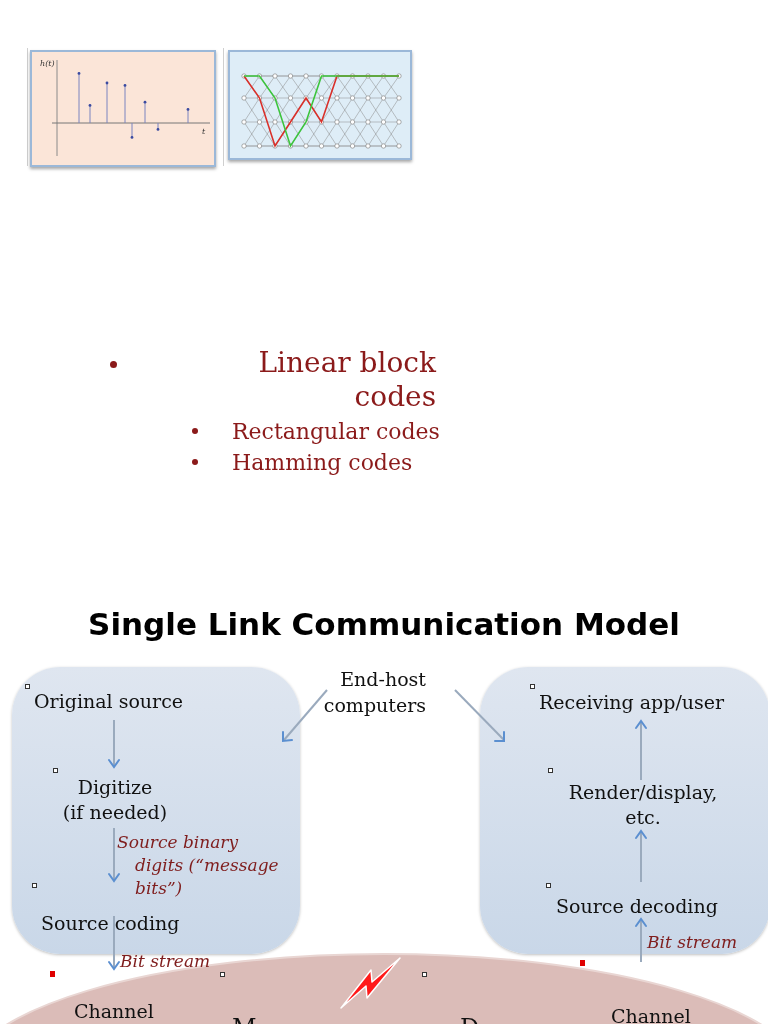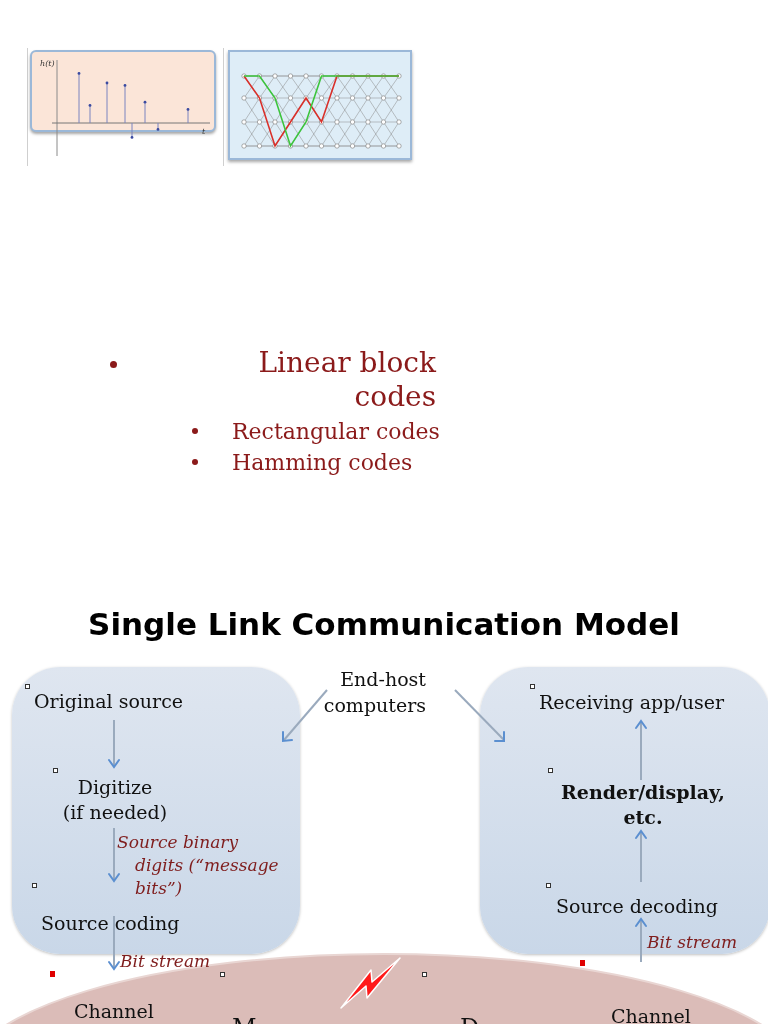--- a/index.html
+++ b/index.html
@@ -1,20 +1,20 @@
 <!DOCTYPE html>
 <html><head>
 <meta charset="utf-8">
 <style>
   html, body { margin:0; padding:0; }
   body { width:768px; height:1024px; position:relative; overflow:hidden; background:#ffffff; font-family:"DejaVu Serif", serif; }
   .abs { position:absolute; }
   
   .thumb { position:absolute; box-sizing:border-box; border:2px solid #9bb8d8; box-shadow:0 2px 3px rgba(0,0,0,0.35); }
-  .thumb-left { left:30px; top:50px; width:186px; height:82px; background:#fbe5d8;border-radius:6px; }
+  .thumb-left { left:30px; top:50px; width:186px; height:117px; background:#fbe5d8; }
   .thumb-right { left:228px; top:50px; width:184px; height:110px; background:#deedf7; }
   .vline { position:absolute; width:1px; background:#cfcfcf; }
   
   .bul-main { color:#8b1a1a; font-size:28px; line-height:34px; }
   .bul-sub { color:#8b1a1a; font-size:22px; line-height:31px;margin-left:21px; }
   .dot { position:absolute; width:7px; height:7px; border-radius:50%; background:#8b1a1a; }
   .dot-sm { width:6px; height:6px; }
   
   .title { position:absolute; left:0; top:606px; width:768px; text-align:center; font-family:"DejaVu Sans", sans-serif; font-weight:bold; font-size:31px; color:#000; }
   
@@ -284,21 +284,21 @@
 <div class="itext" style="left:117px;top:831px;">
   <div>Source binary</div>
   <div style="padding-left:18px;">digits (“message</div>
   <div style="padding-left:18px;">bits”)</div>
 </div>
 <div class="dtext" style="left:41px;top:912px;">Source coding</div>
 <div class="itext" style="left:120px;top:950px;">Bit stream</div>
 <div class="dtext" style="left:74px;top:1000px;">Channel</div>
 
 <div class="dtext" style="left:539px;top:691px;">Receiving  app/user</div>
-<div class="dtext" style="left:552px;top:780px;width:182px;text-align:center;line-height:25px;font-weight:bold;">
+<div class="dtext" style="left:552px;top:780px;width:182px;text-align:center;line-height:25px;">
   <div>Render/display,</div>
   <div>etc.</div>
 </div>
 <div class="dtext" style="left:556px;top:895px;">Source decoding</div>
 <div class="itext" style="left:647px;top:931px;">Bit stream</div>
 <div class="dtext" style="left:611px;top:1005px;">Channel</div>
 
 <div class="dtext" style="left:232px;top:1014px;font-size:24px;">M</div>
 <div class="dtext" style="left:460px;top:1014px;font-size:24px;">D</div>
 

